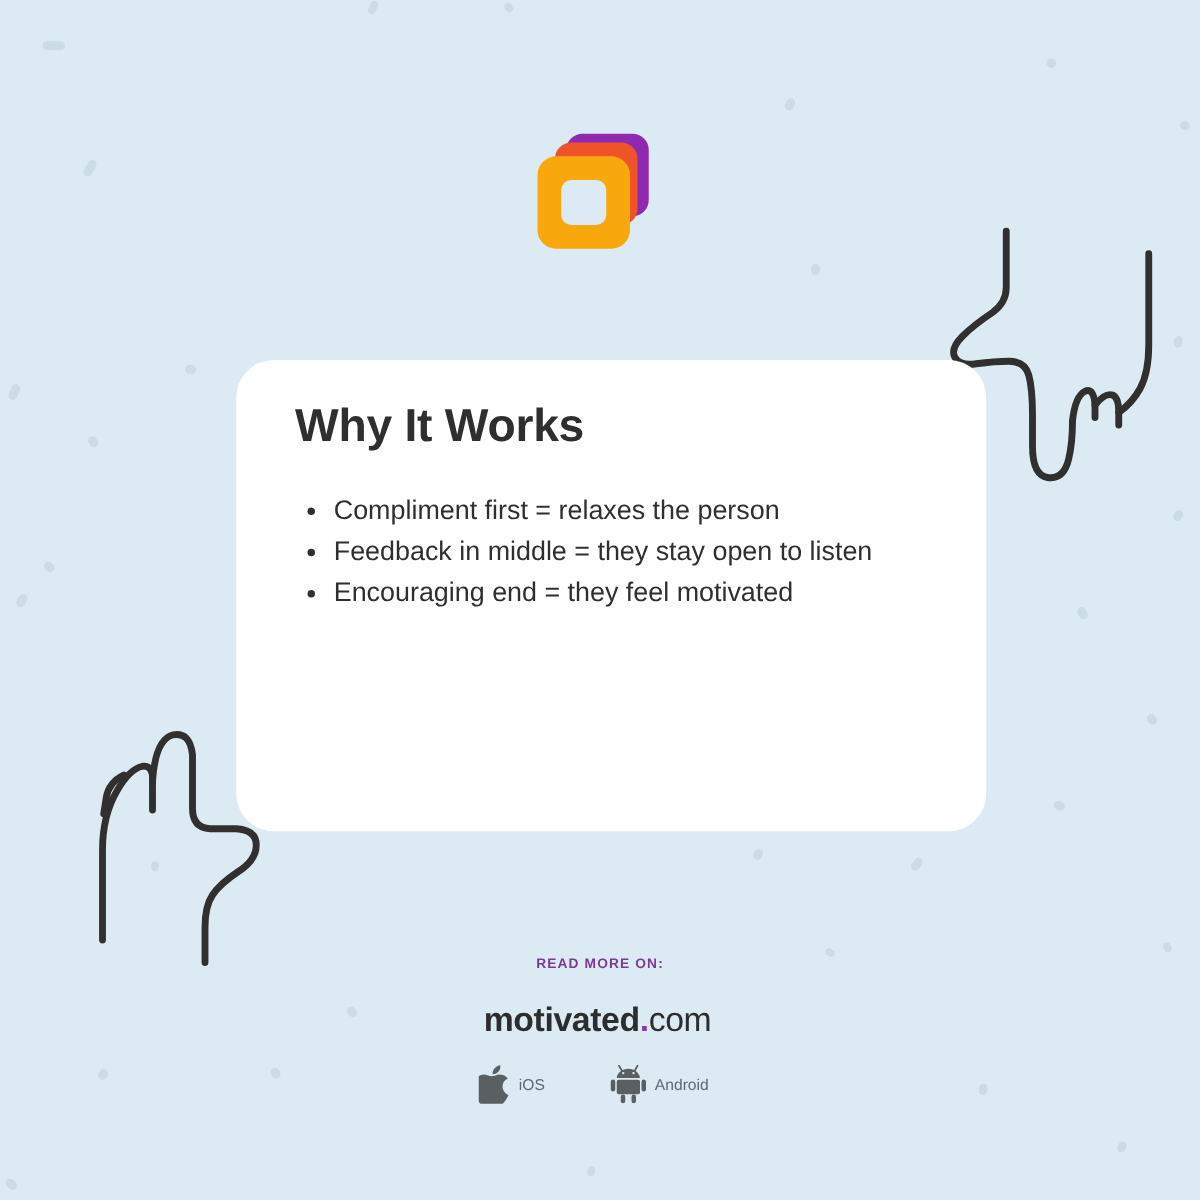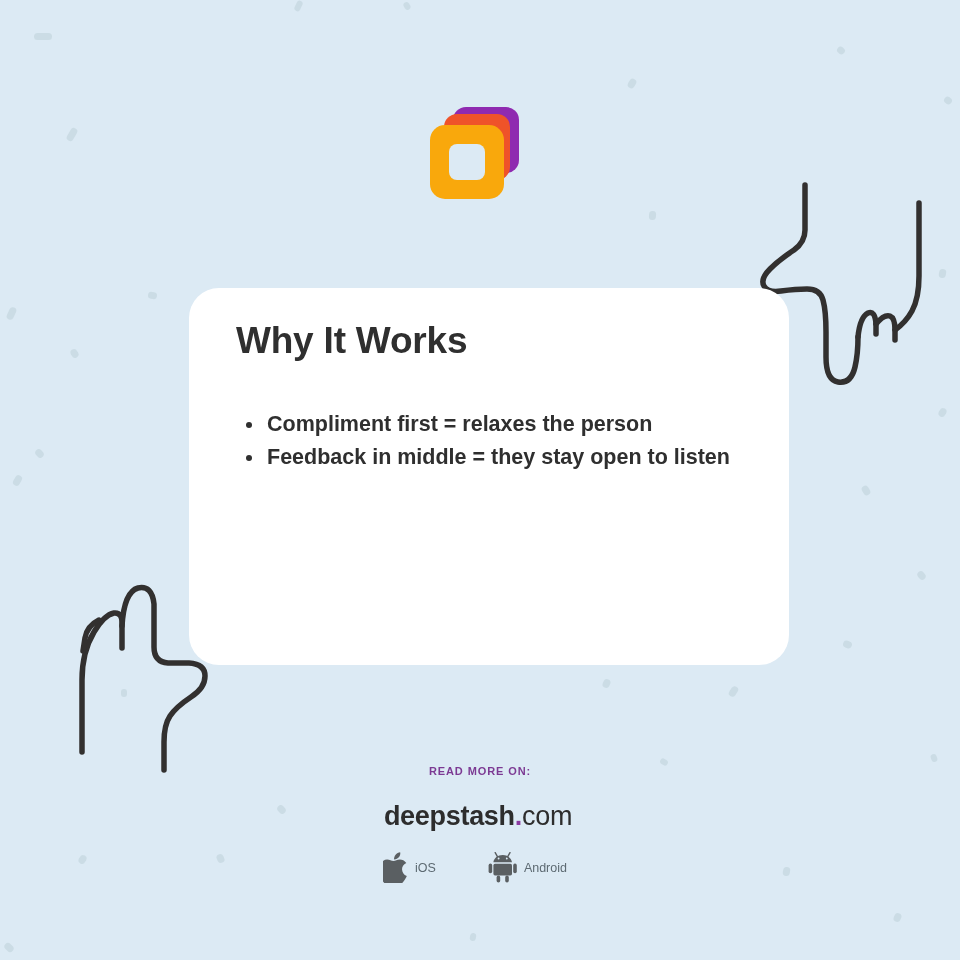--- a/index.html
+++ b/index.html
@@ -93,26 +93,25 @@
     margin: 0;
     font-size: 37px;
     font-weight: bold;
     color: #2f2f2f;
     letter-spacing: -0.2px;
     line-height: 1.1;
   }
   #bullet-list {
     position: absolute;
     left: 48px;
-    top: 120px;
+    top: 104px;
     width: 505px;
     margin: 0;
     padding: 0 0 0 30px;
     list-style: none;
-    font-weight: bold;
   }
   #bullet-list li {
     position: relative;
     font-size: 21.5px;
     line-height: 33px;
     color: #2f2f2f;
     margin: 0 0 0 0;
   }
   #bullet-list li::before {
     content: "";
@@ -229,28 +228,29 @@
       <path d="M81 68 Q69 74 67 86 L65 99"></path>
       <path d="M104 74 Q106 40 120 36 Q134 33 136 52 L136 95 Q136 110 150 111 L171 111 Q187 112 187 124 Q187 136 173 145 Q158 155 152 164 Q146 173 146 190 L146 218"></path>
     </g>
   </svg>
 
   <div id="card">
     <h1 id="card-title">Why It Works</h1>
     <ul id="bullet-list">
       <li>Compliment first = relaxes the person</li>
       <li>Feedback in middle = they stay open to listen</li>
+      <li>Encouraging end = they feel motivated</li>
     </ul>
   </div>
 
   <div id="footer">
     <p id="read-more-on">READ MORE ON:</p>
 
     <div id="brand">
-      <span id="brand-name">deepstash</span><span id="brand-dot">.</span><span id="brand-tld">com</span>
+      <span id="brand-name">motivated</span><span id="brand-dot">.</span><span id="brand-tld">com</span>
     </div>
 
     <div id="store-badges">
 
       <div class="badge">
         <svg width="26" height="31" viewBox="0 0 26 31">
           <path fill="#5a5f62" d="M17.2 0.2c-1.6 0.2-3.5 1.2-4.6 2.5-1 1.2-1.8 3-1.5 4.7 1.8 0.1 3.6-0.9 4.7-2.2C16.9 3.9 17.6 2.1 17.2 0.2z"></path>
           <path fill="#5a5f62" d="M23.3 10.9c-1.7-2.1-4.1-3.3-6.4-3.3-3 0-4.3 1.4-6.4 1.4-2.2 0-3.8-1.4-6.4-1.4-2.5 0-5.2 1.5-6.9 4.1-2.4 3.7-2 10.6 1.9 16.5 1.4 2.1 3.2 4.5 5.6 4.5 2.1 0 2.7-1.3 5.6-1.4 2.9 0 3.5 1.4 5.6 1.4 2.4 0 4.3-2.6 5.7-4.7 1-1.5 1.4-2.3 2.2-4-5.8-2.2-6.7-10.4-0.5-13.1z"></path>
         </svg>
         <span class="badge-label">iOS</span>

